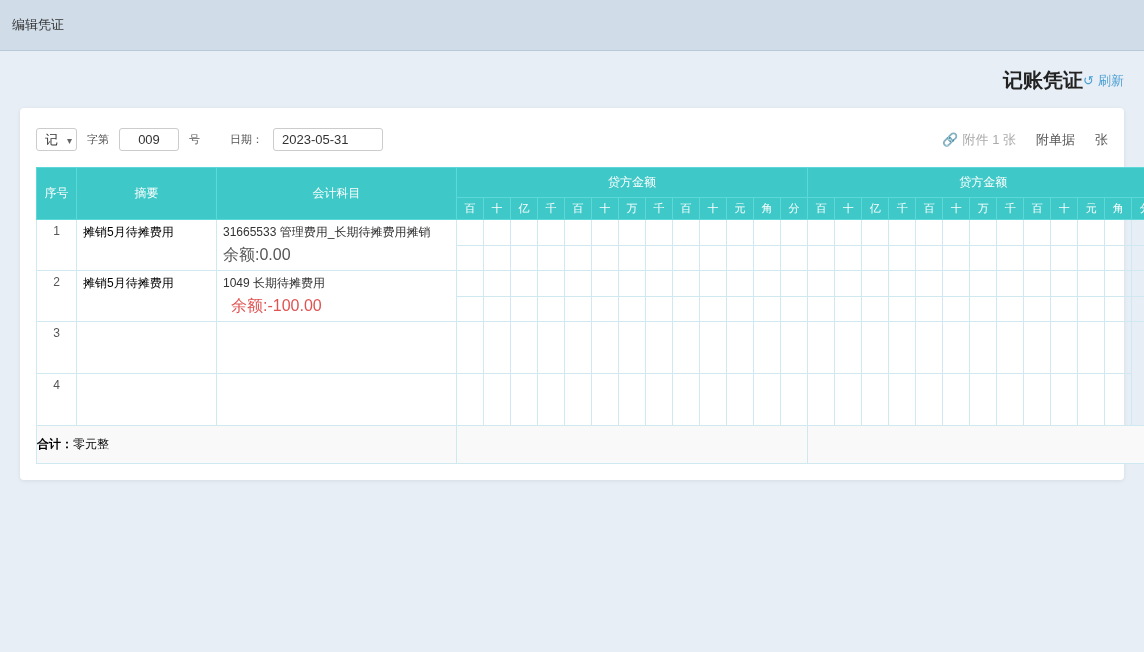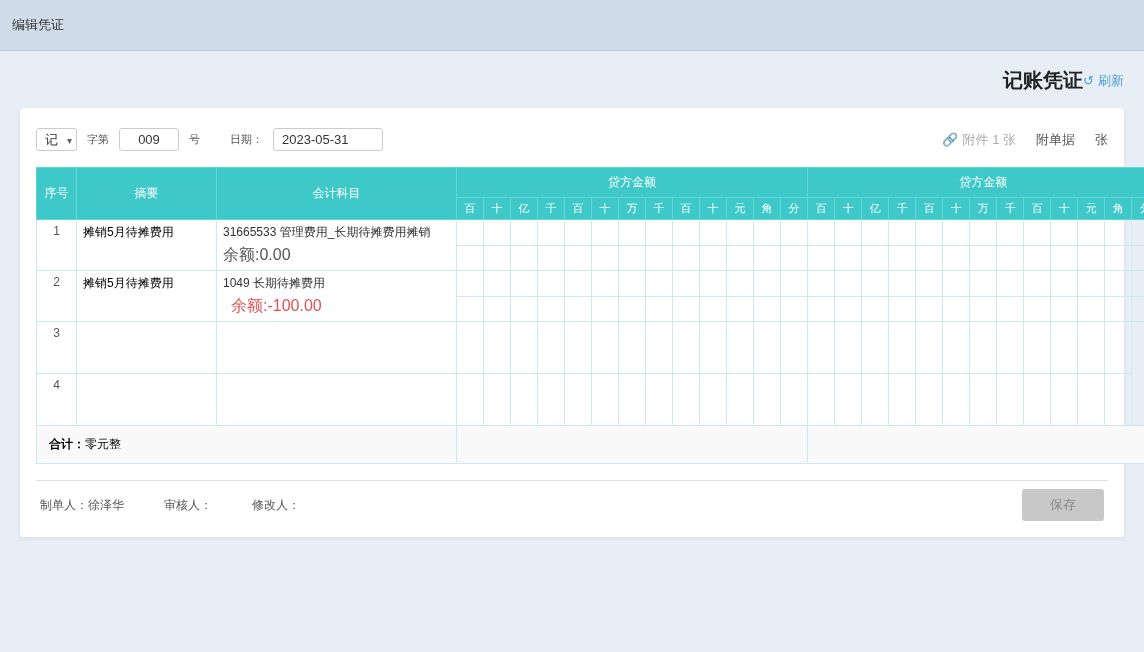--- a/index.html
+++ b/index.html
@@ -493,35 +493,23 @@
           <td class="digit-cell"></td>
           <td class="digit-cell"></td>
           <td class="digit-cell"></td>
           <td class="digit-cell"></td>
           <td class="digit-cell"></td>
           <td class="digit-cell"></td>
           <td class="digit-cell"></td>
         </tr>
 
         <tr>
-          <td colspan="3" class="total-row" style="background:#f9f9f9; padding:10px 12px; border-top:1px solid #d0e0e8;">
+          <td colspan="3" class="total-row" style="background:#f9f9f9; padding:10px 0; border-top:1px solid #d0e0e8;">
             <strong>合计：</strong><span>零元整</span>
           </td>
           <td class="digit-cell" colspan="13" style="background:#f9f9f9;"></td>
           <td class="digit-cell" colspan="13" style="background:#f9f9f9;"></td>
         </tr>
       </tbody>
     </table>
 
-    <div class="footer-row">
-      <div class="footer-item">
-        <span>制单人：</span><span>徐泽华</span>
-      </div>
-      <div class="footer-item">
-        <span>审核人：</span><span></span>
-      </div>
-      <div class="footer-item">
-        <span>修改人：</span><span></span>
-      </div>
-      <button class="save-btn">保存</button>
-    </div>
   </div>
 </div>
 
 </body></html>

